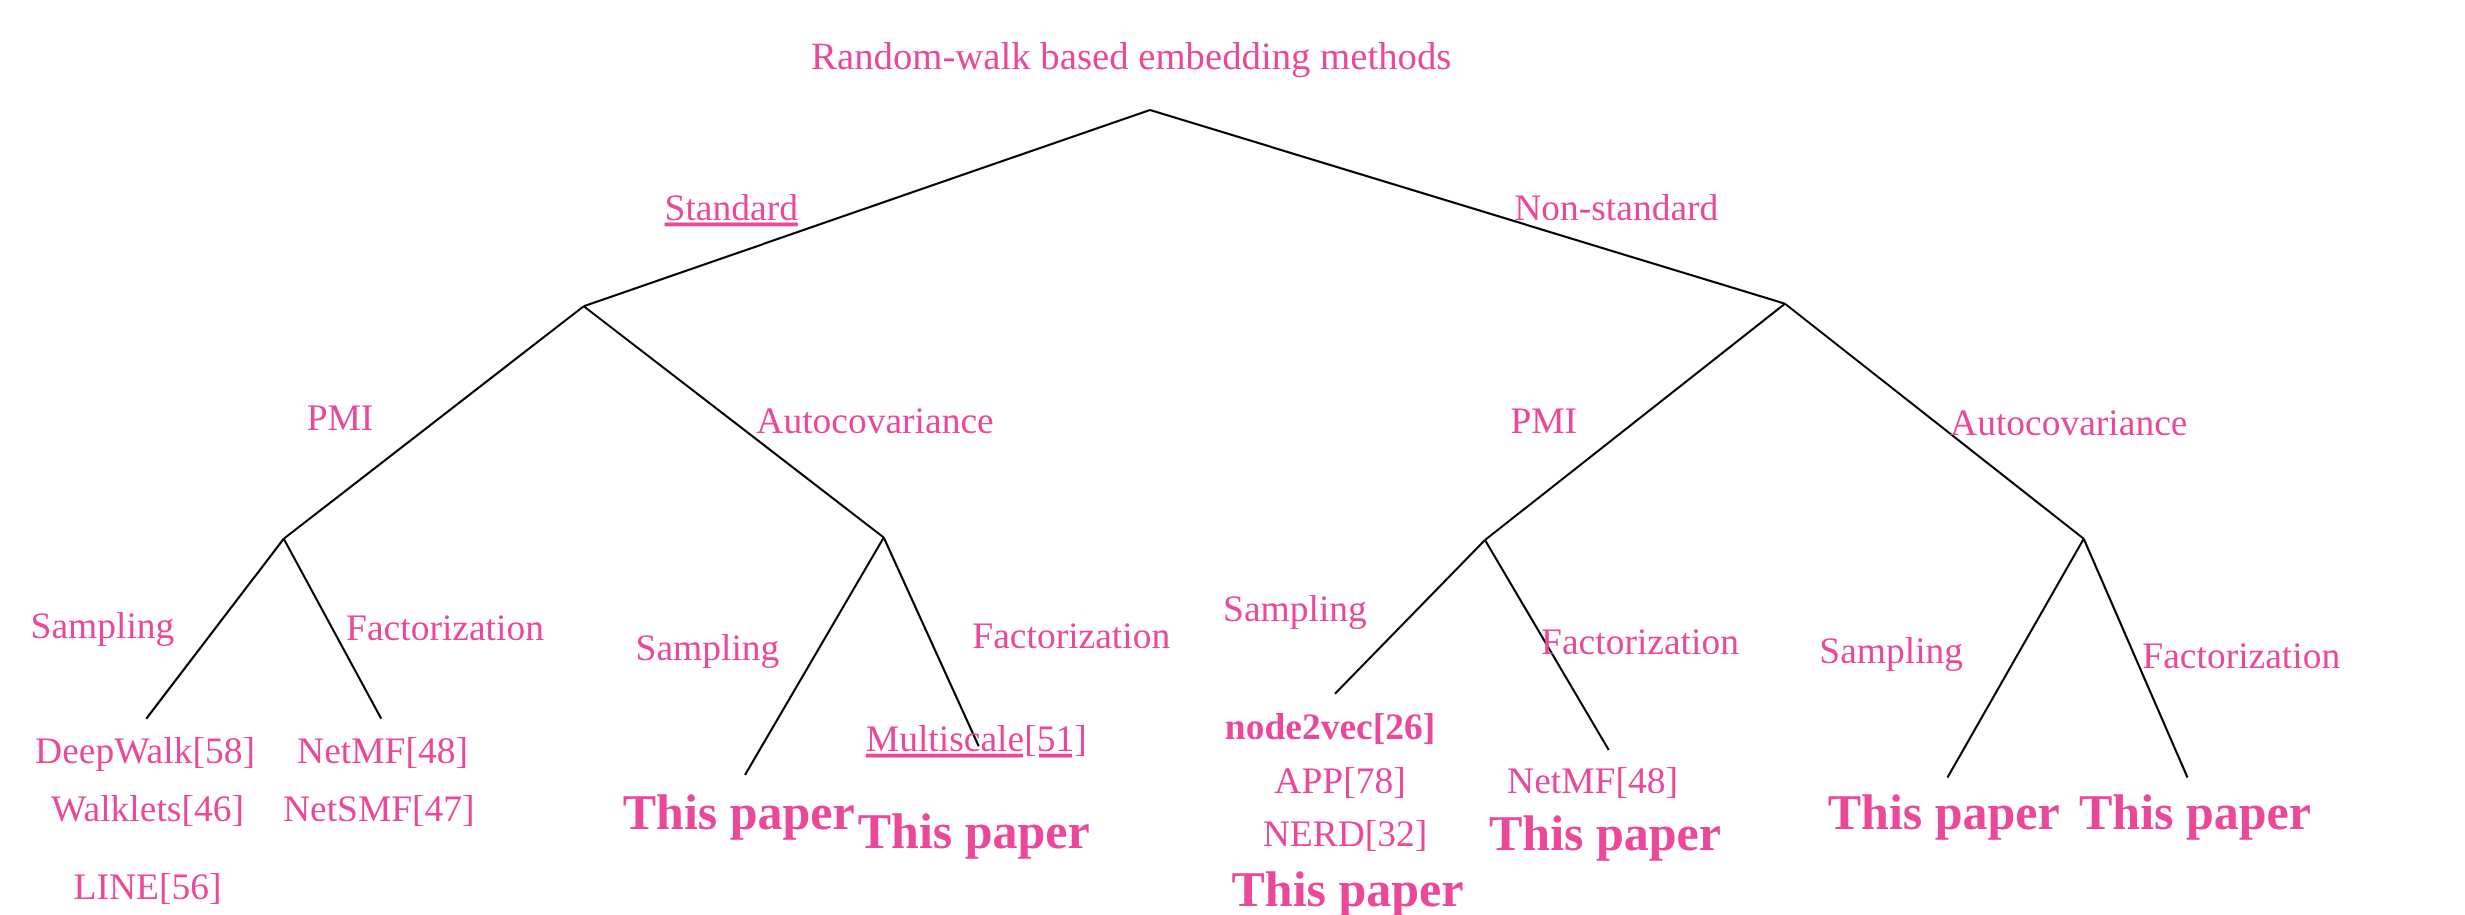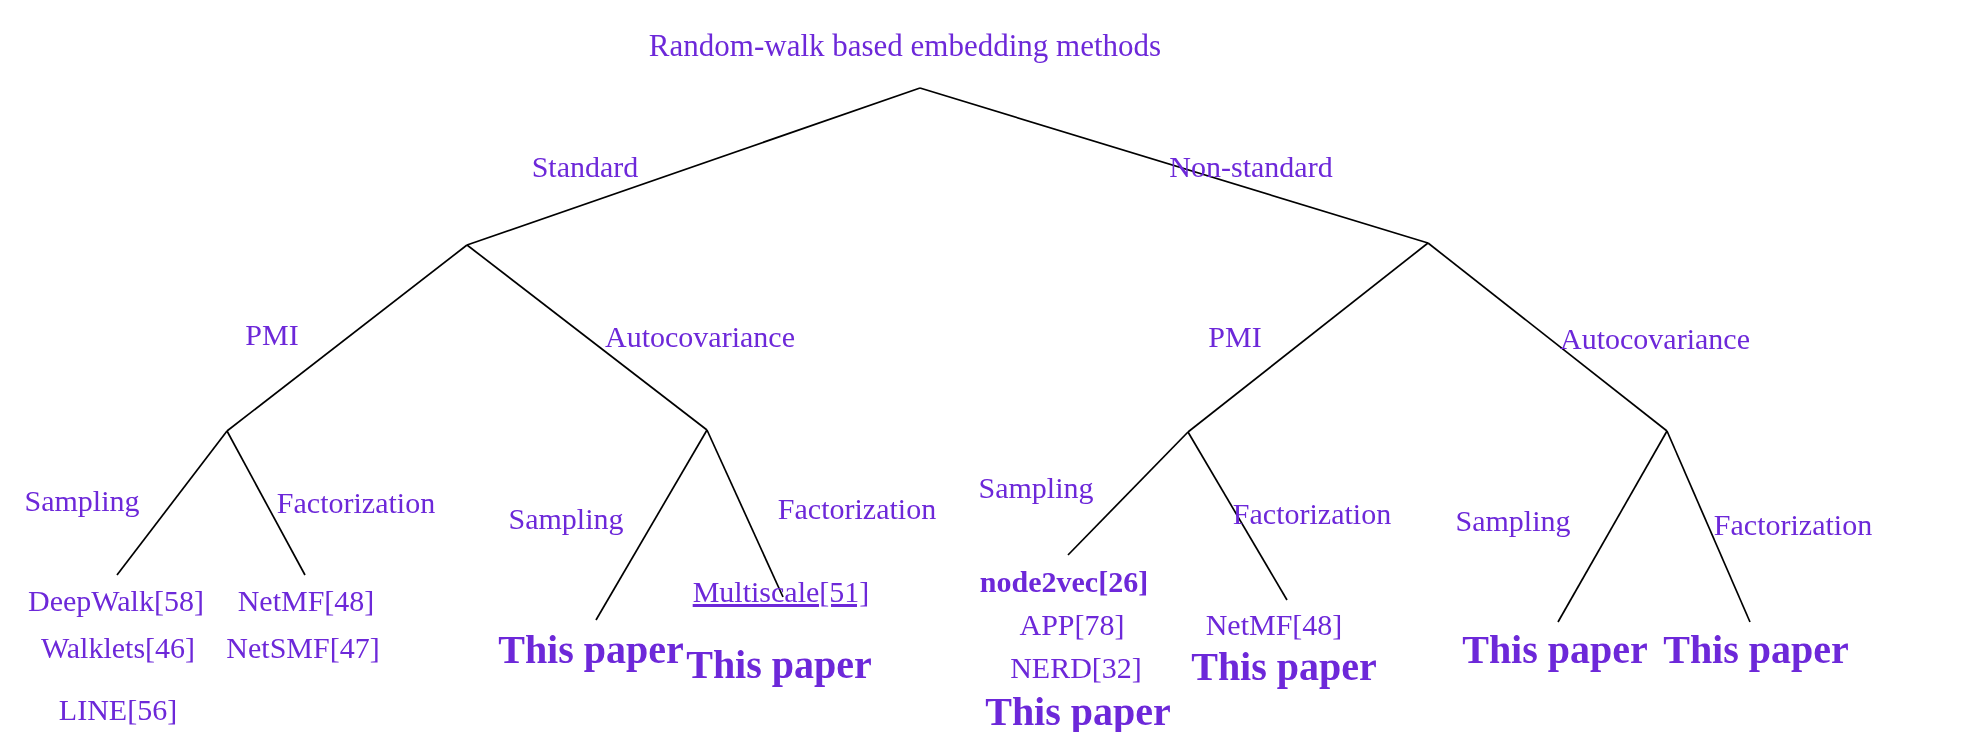--- a/index.html
+++ b/index.html
@@ -17,21 +17,21 @@
     width: 1972px; height: 732px;
   }
   #edges line {
     stroke: #000000;
     stroke-width: 1.7;
   }
   .label {
     position: absolute;
     transform: translate(-50%, -50%);
     font-size: 30px;
-    color: #6d28d9;
+    color: #ec4899;
     white-space: nowrap;
     line-height: 1;
   }
   .title { font-size: 31px; }
   .bold  { font-weight: bold; font-size: 40px; }
 </style>
 </head>
 <body>
 
 <div id="stage">
@@ -48,22 +48,22 @@
     <line x1="707" y1="430" x2="596" y2="620"></line>
     <line x1="707" y1="430" x2="783" y2="597"></line>
     <line x1="1188" y1="432" x2="1068" y2="555"></line>
     <line x1="1188" y1="432" x2="1287" y2="600"></line>
     <line x1="1667" y1="431" x2="1558" y2="622"></line>
     <line x1="1667" y1="431" x2="1750" y2="622"></line>
   </svg>
 
   <div class="label title" style="left:905px; top:45px;">Random-walk based embedding methods</div>
 
-  <div class="label" style="left:585px; top:167px;">Standard</div>
-  <div class="label" style="left:1251px; top:167px;">Non-standard</div>
+  <div class="label" style="left:585px; top:167px;text-decoration:underline;">Standard</div>
+  <div class="label" style="left:1293px; top:167px;">Non-standard</div>
 
   <div class="label" style="left:272px; top:335px;">PMI</div>
   <div class="label" style="left:700px; top:337px;">Autocovariance</div>
   <div class="label" style="left:1235px; top:337px;">PMI</div>
   <div class="label" style="left:1655px; top:339px;">Autocovariance</div>
 
   <div class="label" style="left:82px; top:501px;">Sampling</div>
   <div class="label" style="left:356px; top:503px;">Factorization</div>
   <div class="label" style="left:566px; top:519px;">Sampling</div>
   <div class="label" style="left:857px; top:509px;">Factorization</div>

